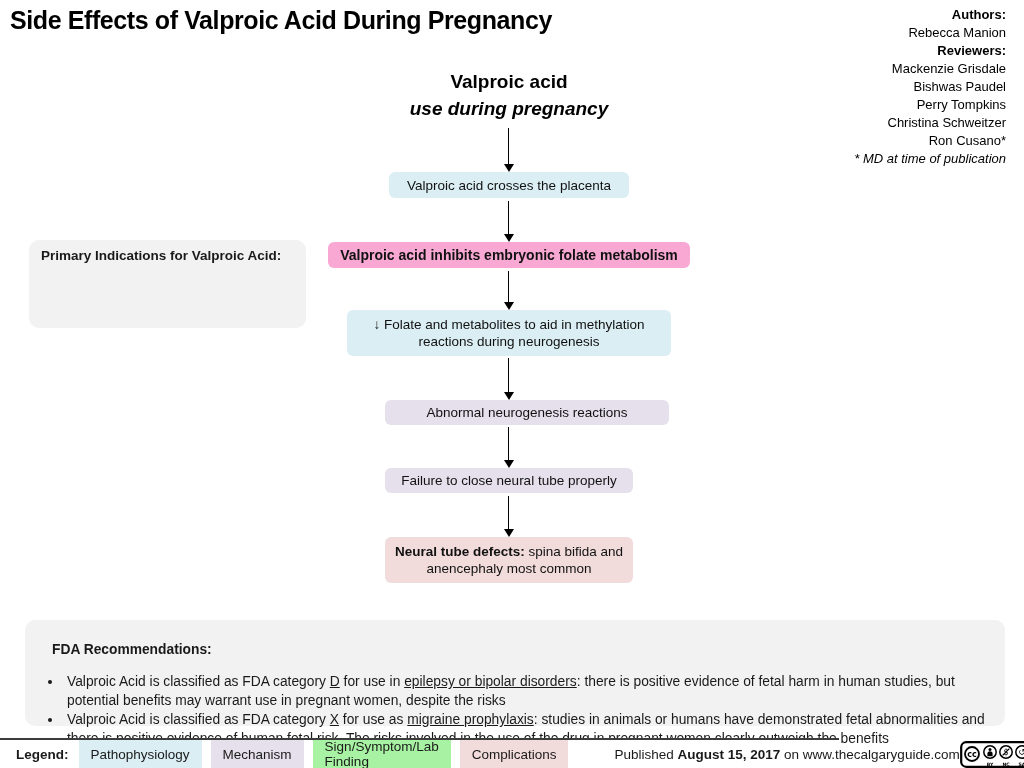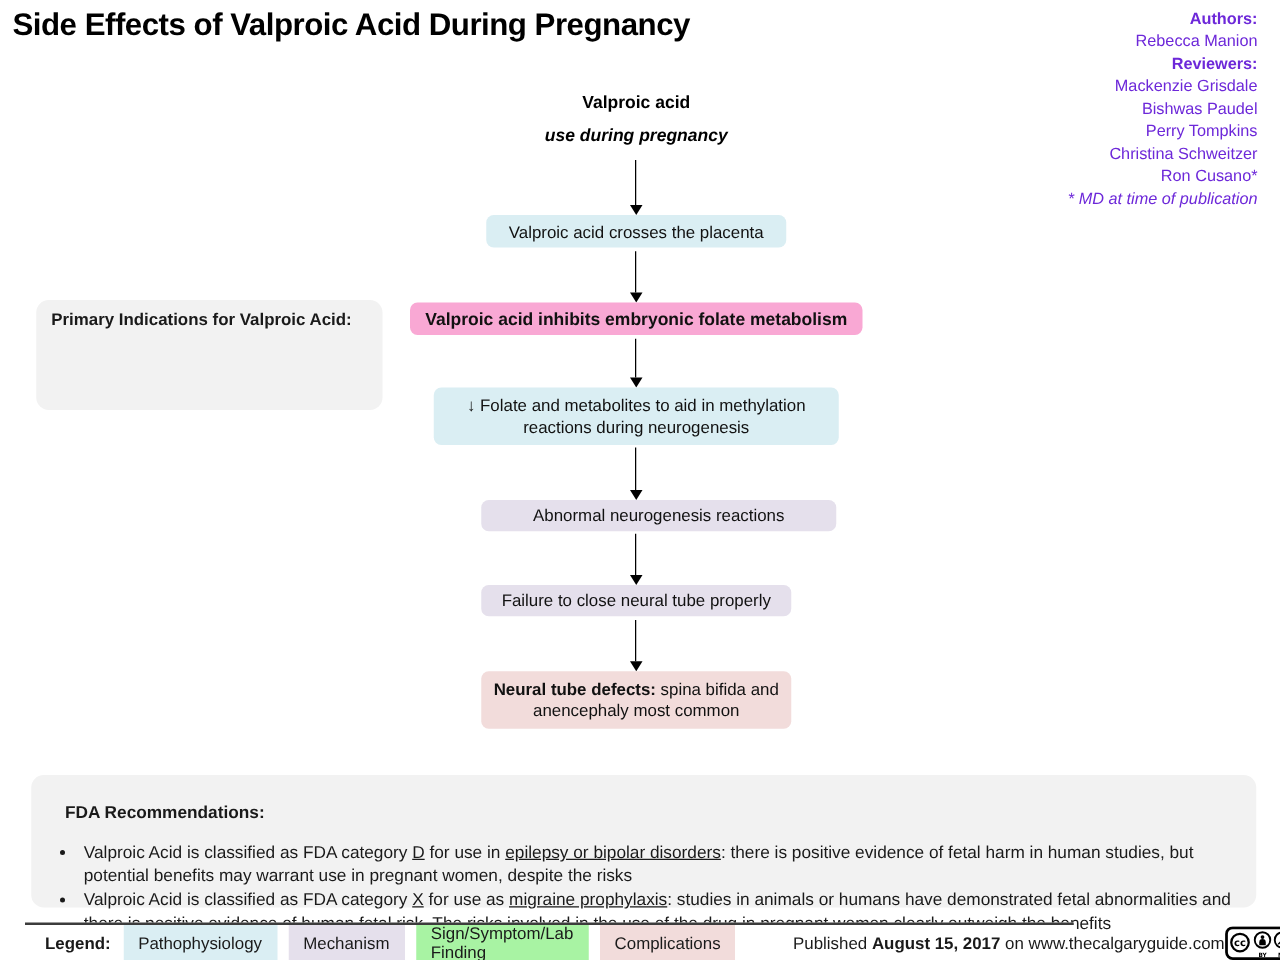--- a/index.html
+++ b/index.html
@@ -12,27 +12,27 @@
 
   
   .page-title {
     position:absolute; left:10px; top:6px; margin:0;
     font-size:25px; font-weight:bold; letter-spacing:-0.4px; color:#000;
   }
 
   
   .credits {
     position:absolute; top:6px; right:18px; text-align:right;
-    font-size:13px; line-height:18px; color:#6d28d9;
+    font-size:13px; line-height:18px; color:#000000;
   }
 
   
   .root-heading {
     position:absolute; left:369px; top:68px; width:280px; text-align:center;
-    font-size:14px; font-weight:bold; line-height:27px; color:#000;
+    font-size:19px; font-weight:bold; line-height:27px; color:#000;
   }
 
   
   .arrow { position:absolute; left:508px; width:0; border-left:1.5px solid #000; }
   .arrow::after {
     content:""; position:absolute; left:-5.5px; bottom:-8px;
     border:5px solid transparent; border-top:8px solid #000; border-bottom:none;
   }
 
   
@@ -51,21 +51,21 @@
   .panel li { line-height:19px; }
   .panel-fda { left:25px; top:620px; width:980px; height:106px; padding:7px 14px; font-size:13.8px; }
   .panel-fda .panel-heading { font-weight:bold; margin:13px; line-height:19px; }
   .panel-fda li { line-height:19px; padding-left:4px; }
   .u { text-decoration:underline; }
 
   
   .footer {
     position:absolute; left:0; bottom:0; width:839px; height:28px;
     border-top:2.5px solid #3c3c3c; display:flex; align-items:center;
-    font-size:13.5px; background:#fff;margin-left:20px;
+    font-size:13.5px; background:#fff;
   }
   .legend-label { font-weight:bold; margin:0 10px 0 16px; }
   .legend-chips { display:flex; align-self:stretch; }
   .chip { display:flex; align-items:center; padding:0 12px; margin-right:9px; }
   .footer-divider { width:2px; background:#3c3c3c; align-self:stretch; margin-left:2px; }
   .published { margin-left:14px; white-space:pre;padding-left:21px; }
   .license { margin-left:auto; margin-right:5px; display:flex; align-items:center; }
   svg text { font-family:"DejaVu Sans", sans-serif; }
 </style>
 </head>

